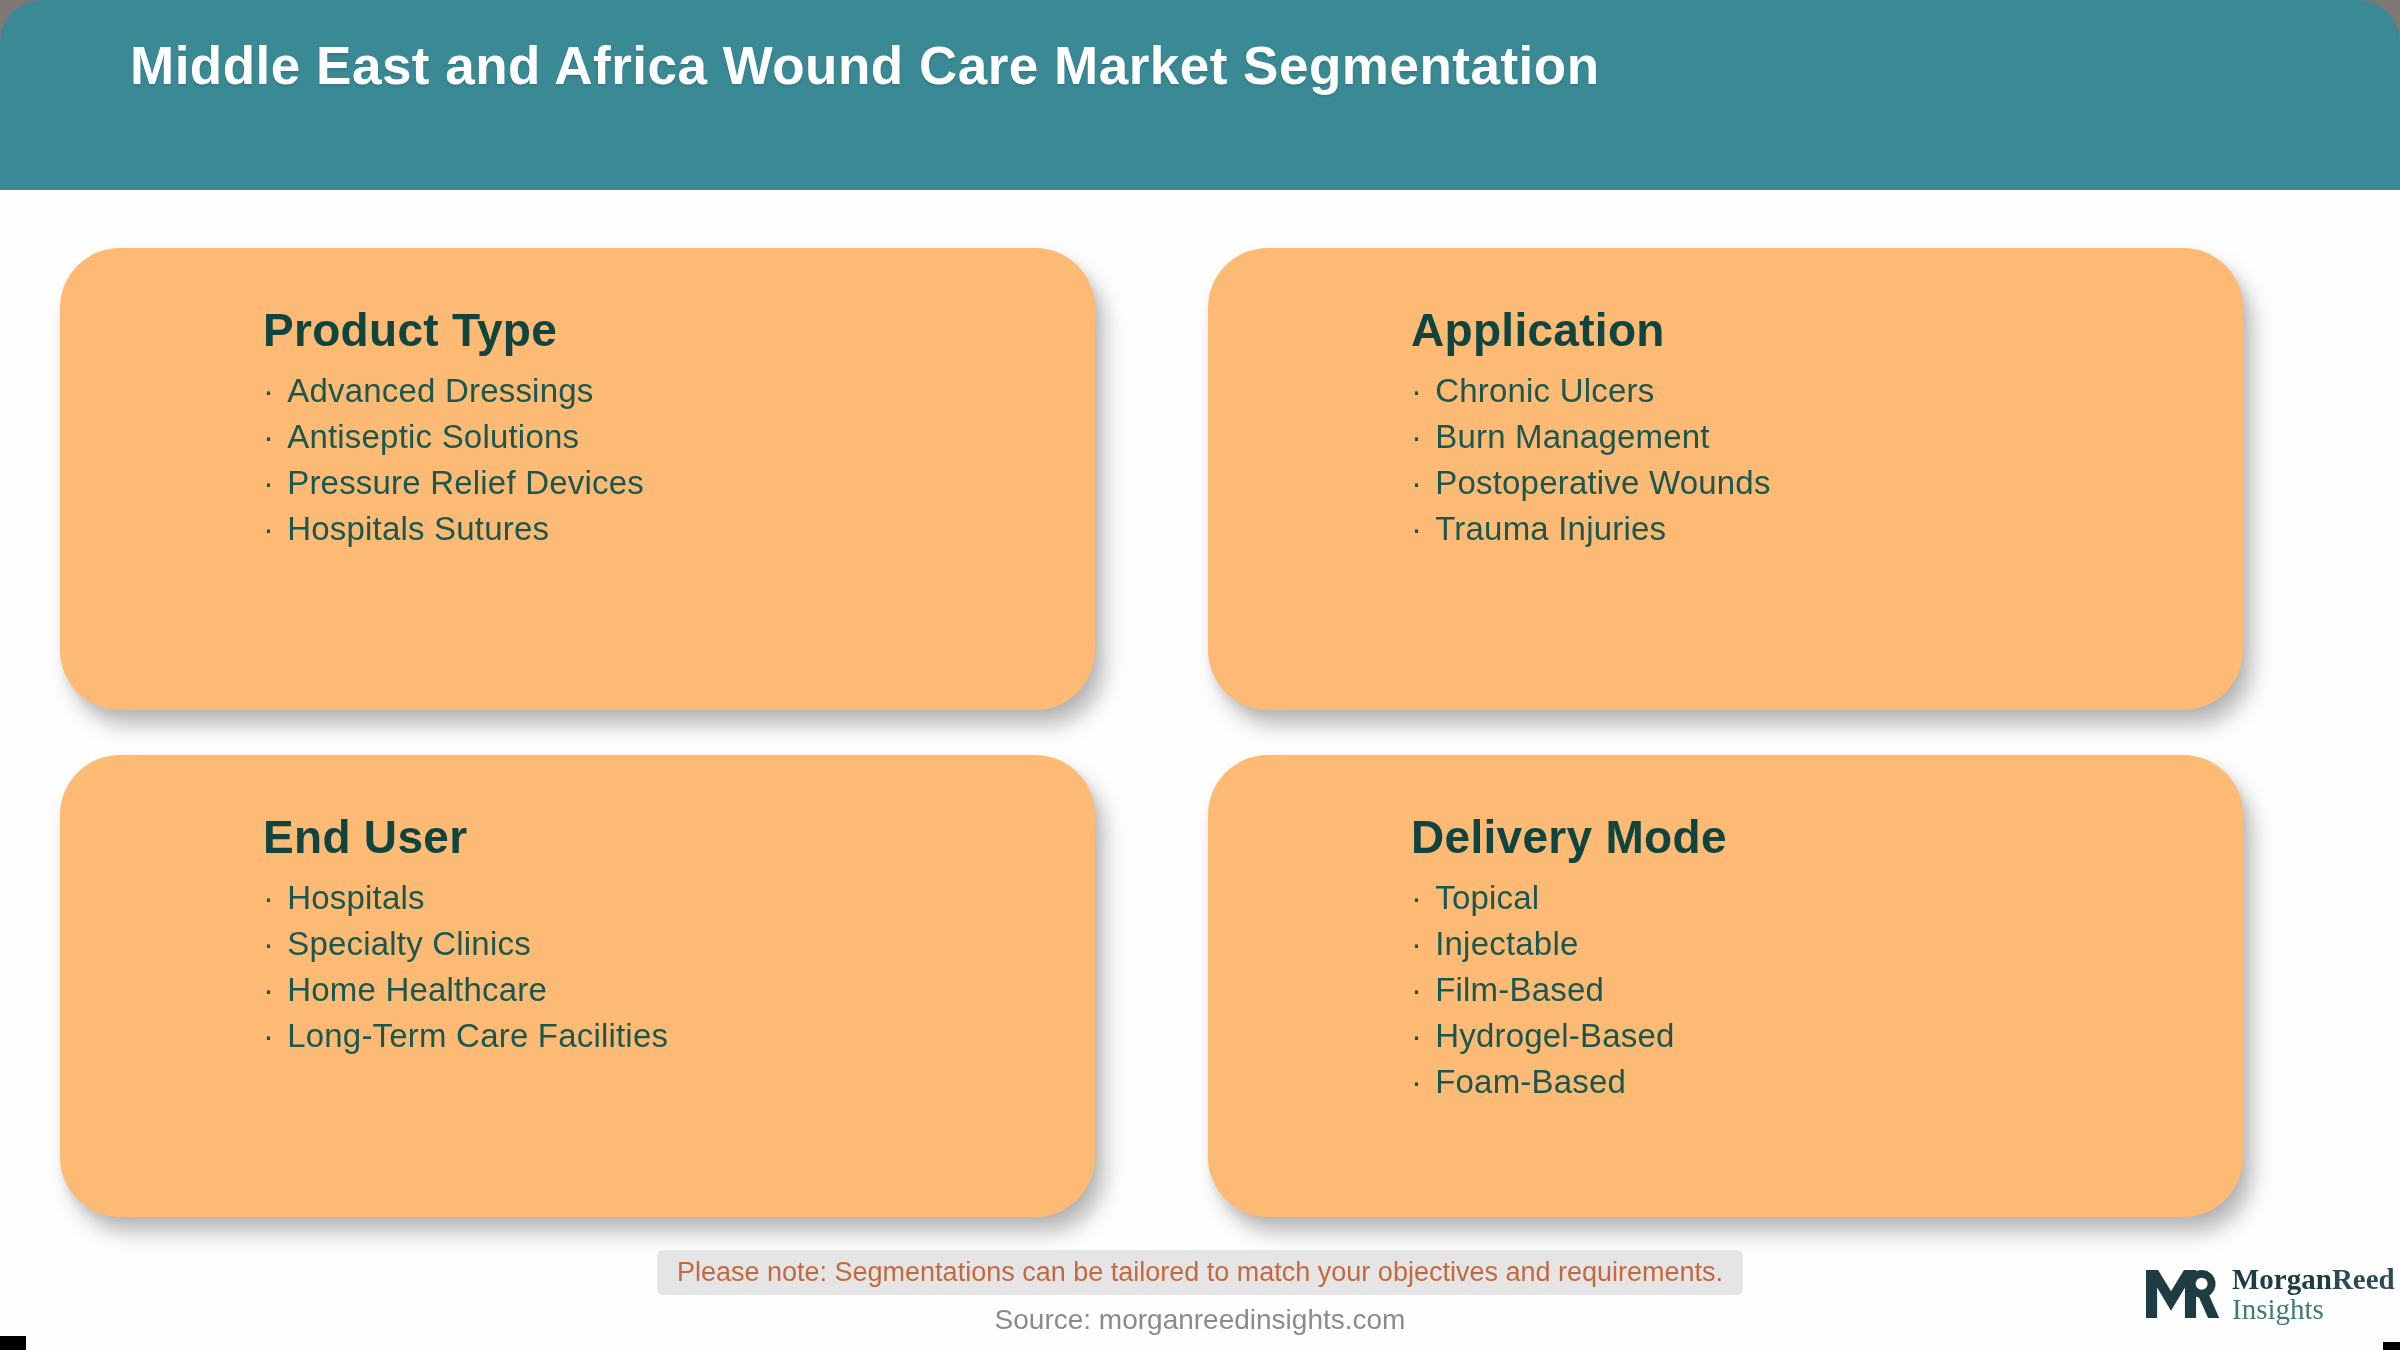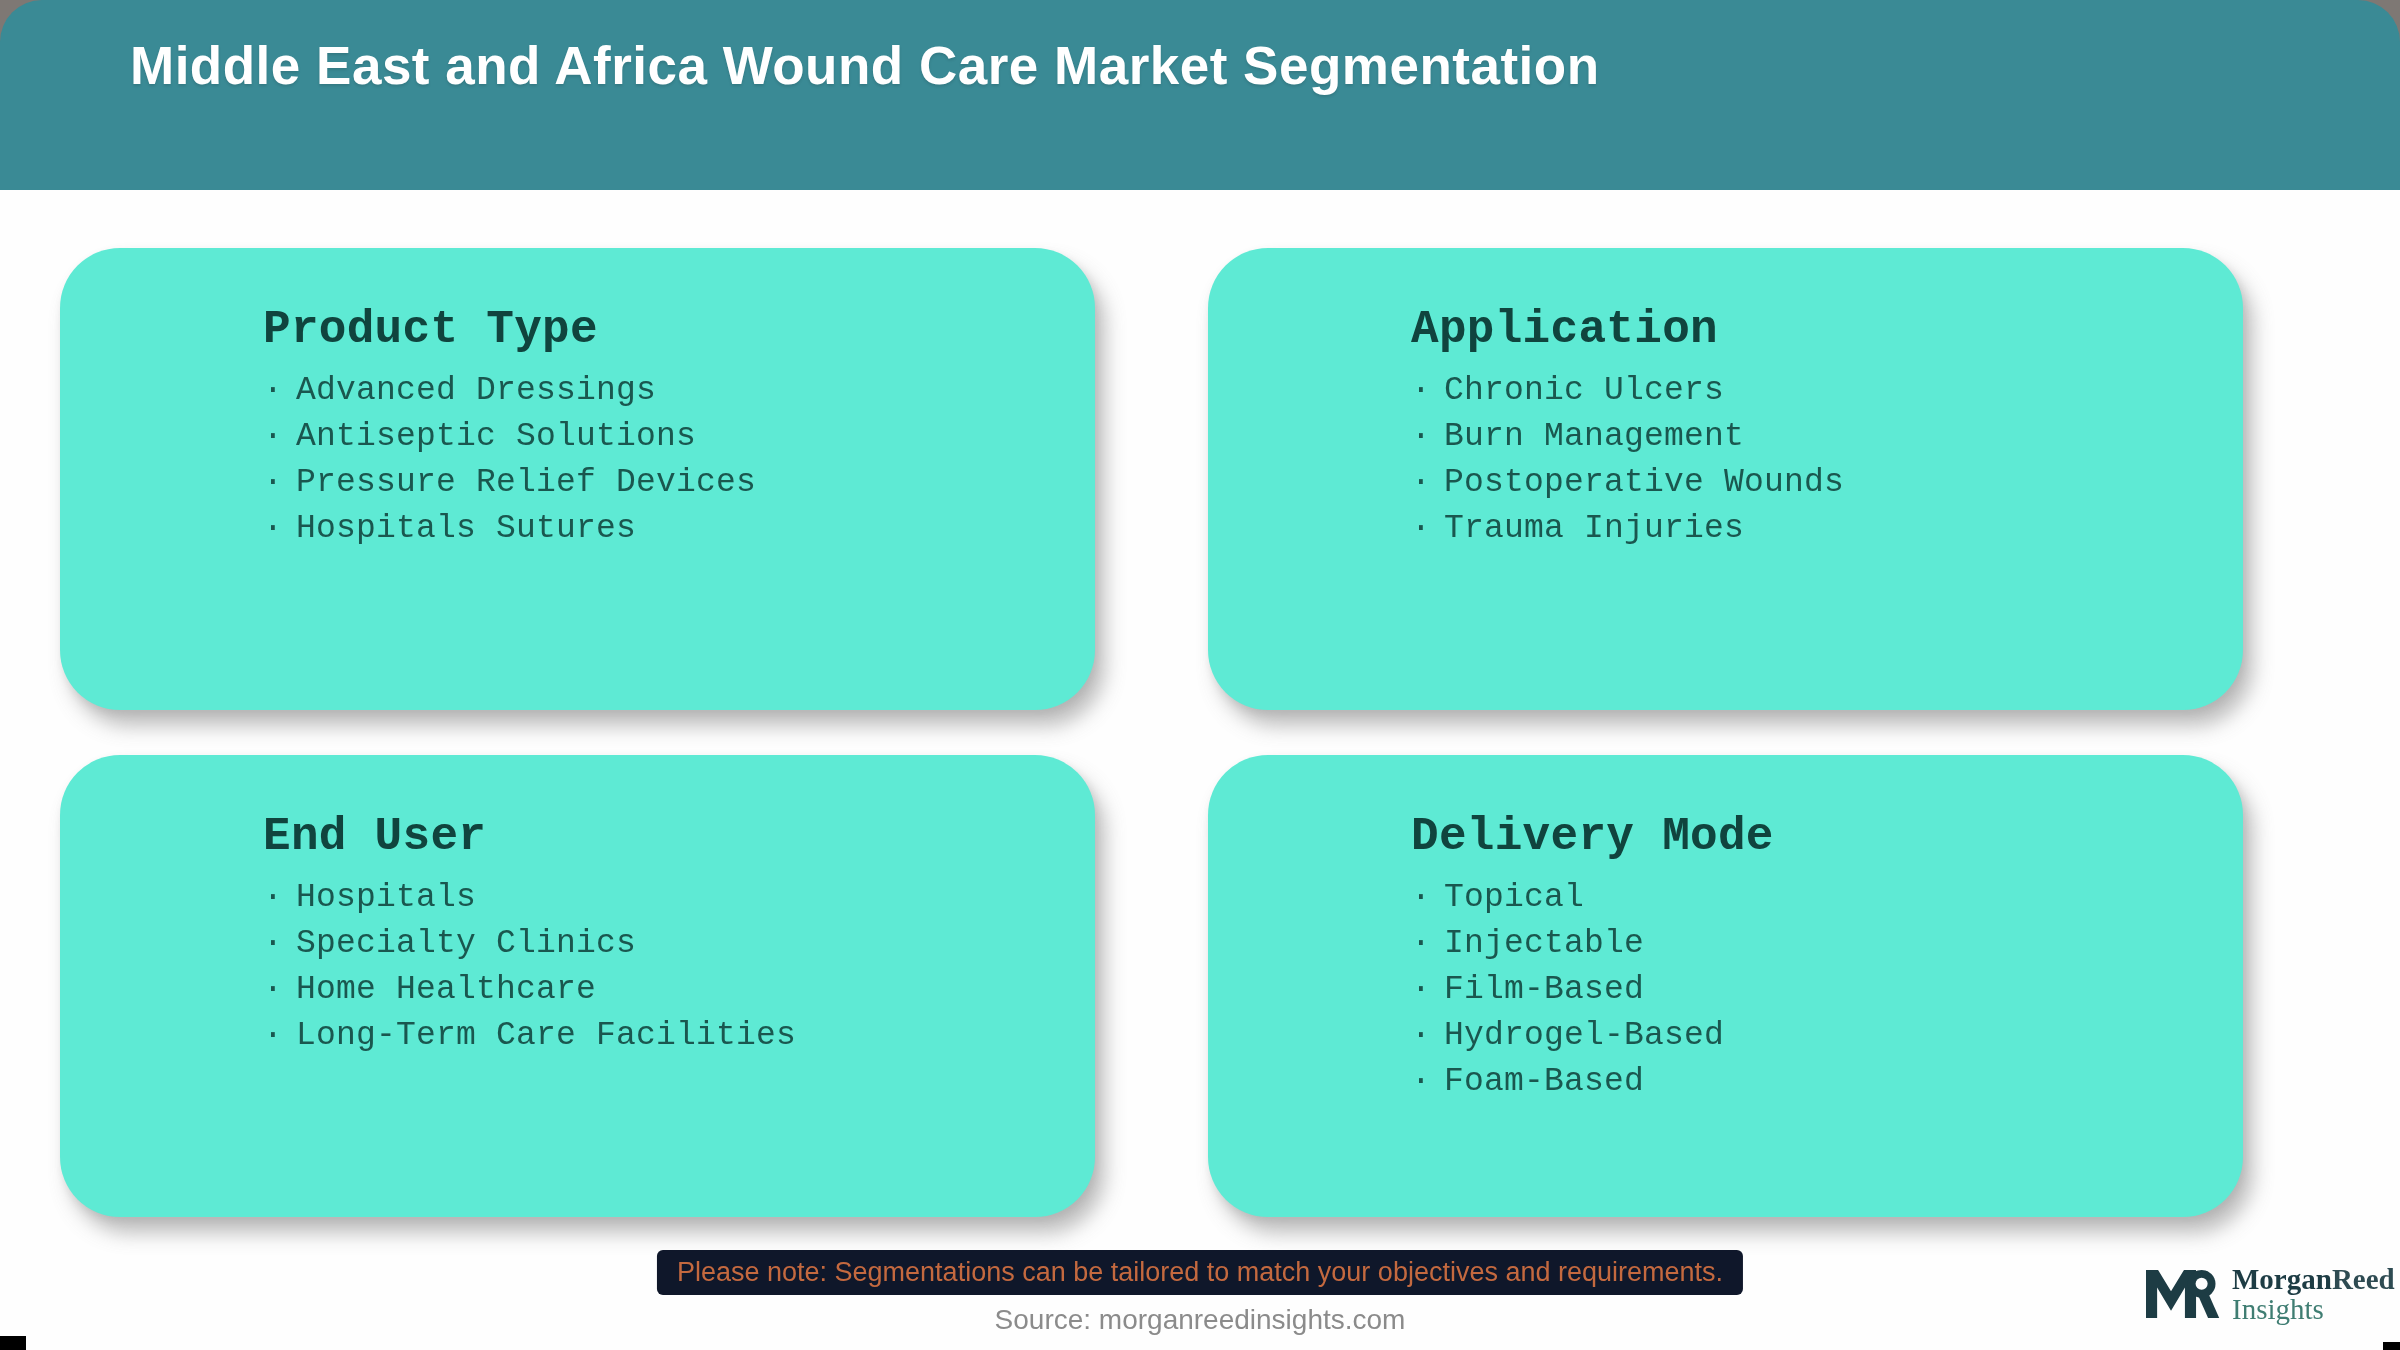--- a/index.html
+++ b/index.html
@@ -38,26 +38,25 @@
     letter-spacing: 0.5px;
     text-shadow: 0 2px 3px rgba(0,0,0,0.12);
     white-space: nowrap;
   }
 
   
   .card {
     position: absolute;
     width: 1035px;
     height: 462px;
-    background: #5eead4;
+    background: #fdba74;
     border-radius: 60px;
     box-sizing: border-box;
     padding: 56px 20px 0 203px;
     box-shadow: 10px 16px 20px rgba(110,110,110,0.45), 2px 4px 8px rgba(0,0,0,0.08);
-    font-family: Liberation Mono, monospace;
   }
   .card-1 { left: 60px;   top: 248px; }
   .card-2 { left: 1208px; top: 248px; }
   .card-3 { left: 60px;   top: 755px; }
   .card-4 { left: 1208px; top: 755px; }
 
   .card-title {
     margin: 0 0 12px 0;
     font-size: 46px;
     line-height: 52px;
@@ -79,21 +78,21 @@
     margin-right: 13px;
     font-size: 33px;
   }
 
   
   .note-bar {
     position: absolute;
     top: 1250px;
     left: 50%;
     transform: translateX(-50%);
-    background: #0f172a;
+    background: #e5e5e5;
     border-radius: 6px;
     height: 45px;
     line-height: 45px;
     padding: 0 20px;
     font-size: 27px;
     color: #c4693f;
     white-space: nowrap;
   }
   .source-line {
     position: absolute;

